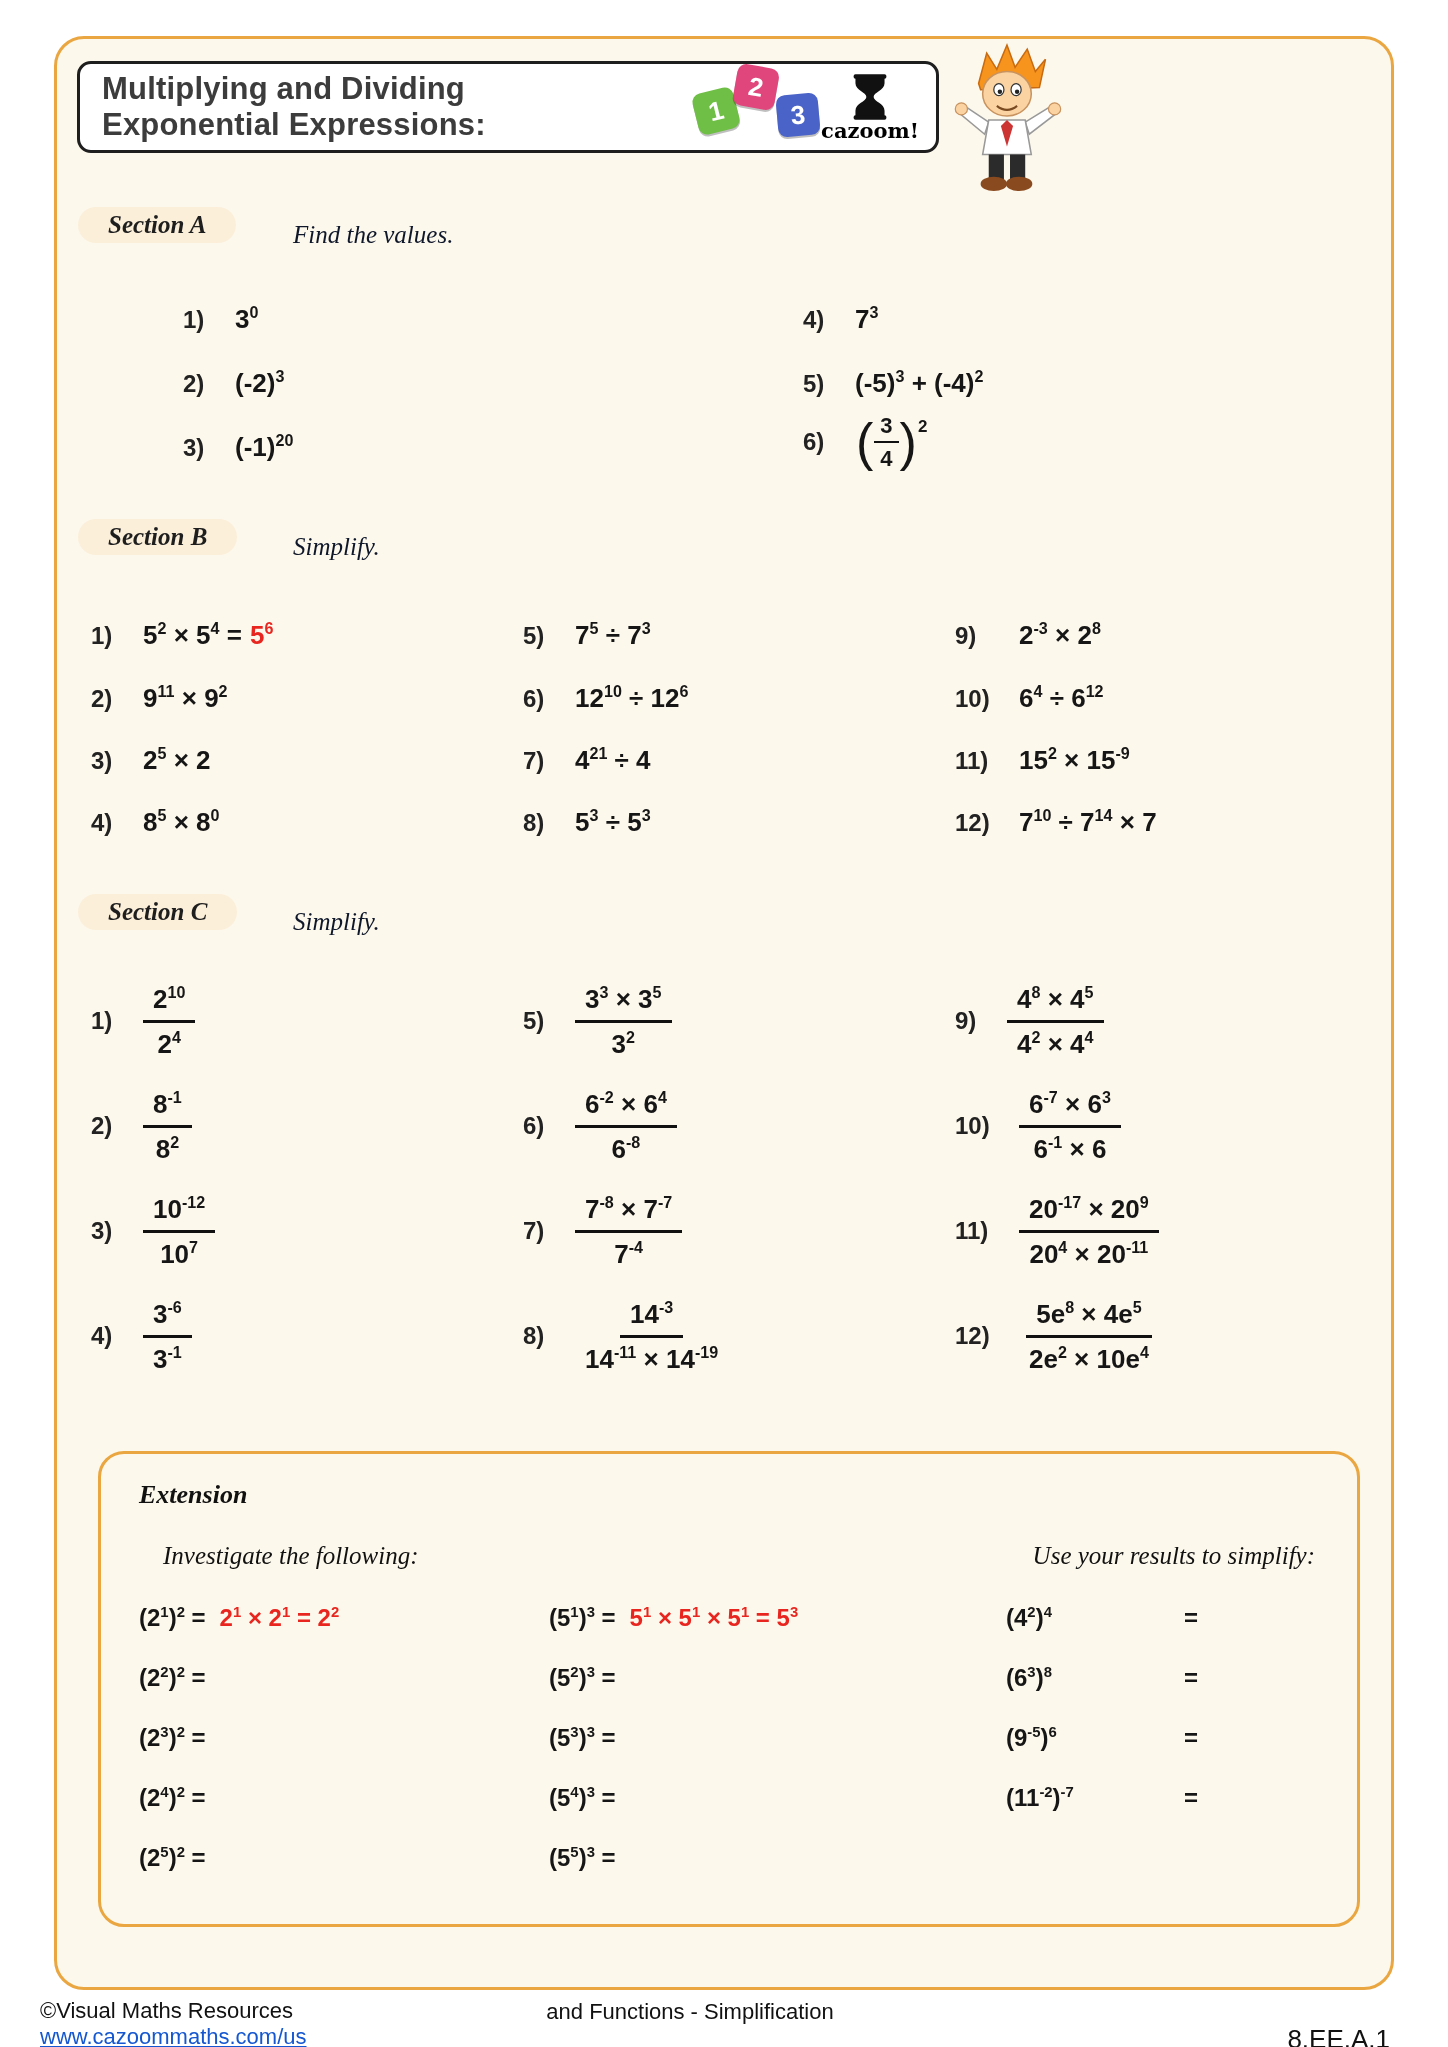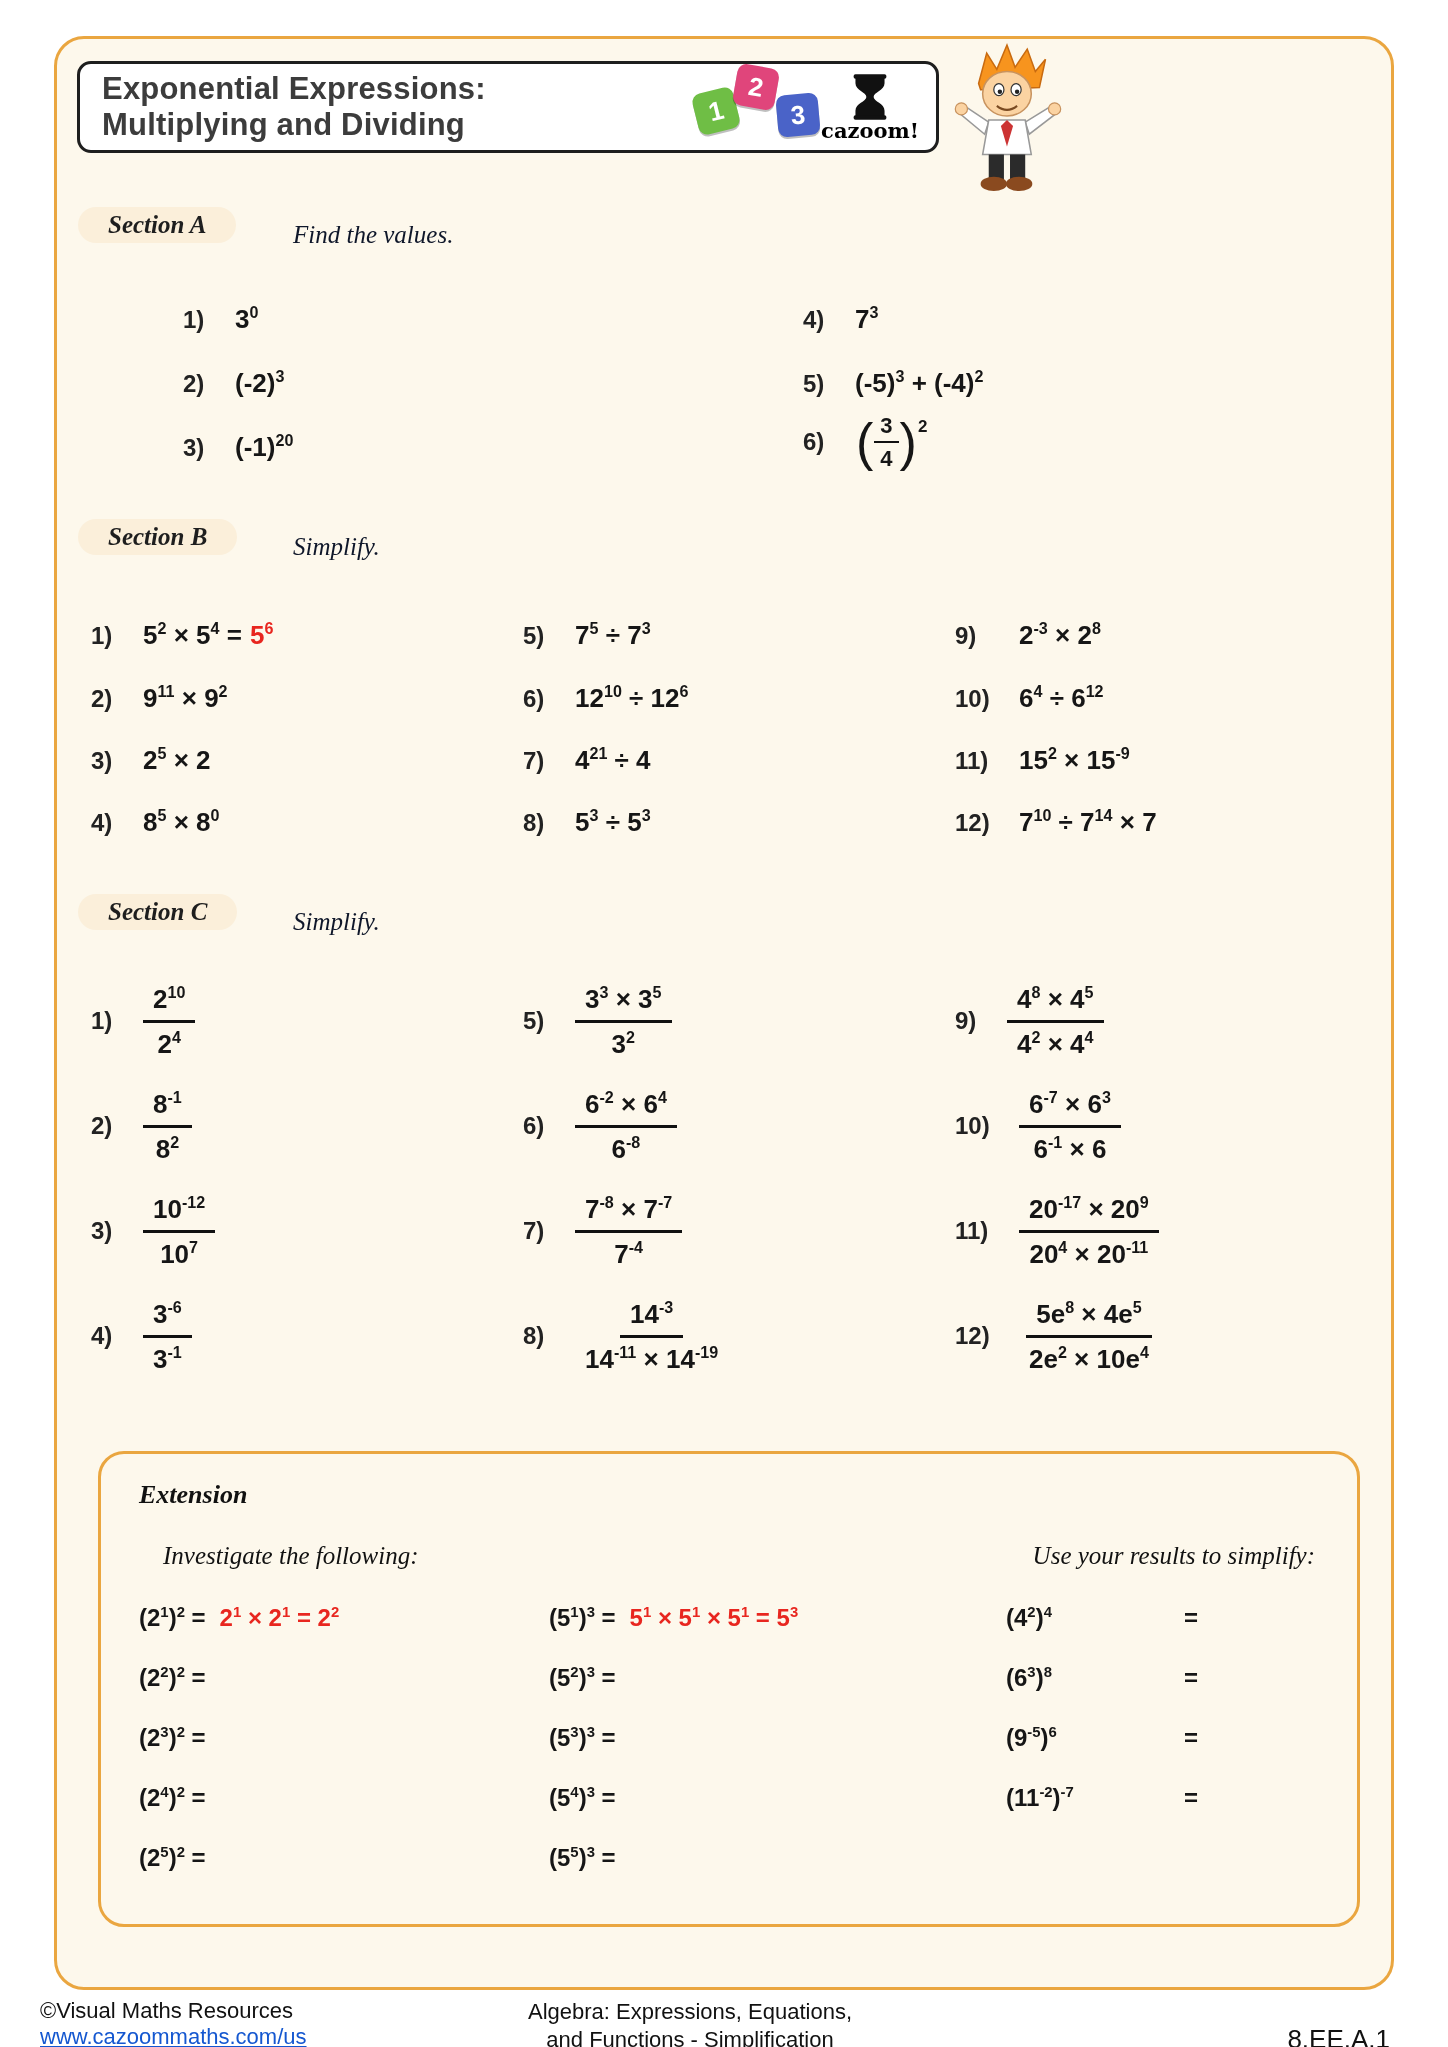--- a/index.html
+++ b/index.html
@@ -87,22 +87,22 @@
   .footer-center { position:absolute; left:340px; width:700px; top:1998px; text-align:center; font-size:22px; color:#111; line-height:1.25; }
   .footer-code { position:absolute; right:58px; top:2012px; font-size:26px; color:#111;margin-top:12px; }
 </style>
 </head>
 <body>
 
 <div class="sheet">
 
   <div class="header-box">
     <div class="title">
+      <div>Multiplying and Dividing</div>
       <div>Exponential Expressions:</div>
-      <div>Multiplying and Dividing</div>
     </div>
     <div class="logo-123">
       <span class="tile tile1">1</span>
       <span class="tile tile2">2</span>
       <span class="tile tile3">3</span>
     </div>
     <div class="cazoom">
       <svg width="40" height="46" viewBox="0 0 44 50">
         <path d="M6 2 H38 V10 C38 18 26 20 26 25 C26 30 38 32 38 40 V48 H6 V40 C6 32 18 30 18 25 C18 20 6 18 6 10 Z" fill="#111"></path>
         <rect x="4" y="0" width="36" height="5" rx="2" fill="#111"></rect>
@@ -368,16 +368,15 @@
     </div>
   </div>
 
 </div>
 
 <div class="footer-left">
   <div>©Visual Maths Resources</div>
   <a class="footer-link">www.cazoommaths.com/us</a>
 </div>
 <div class="footer-center">
-  <div>Algebra: Expressions, Equations,</div>
   <div>and Functions - Simplification</div>
 </div>
 <div class="footer-code">8.EE.A.1</div>
 
 </body></html>

